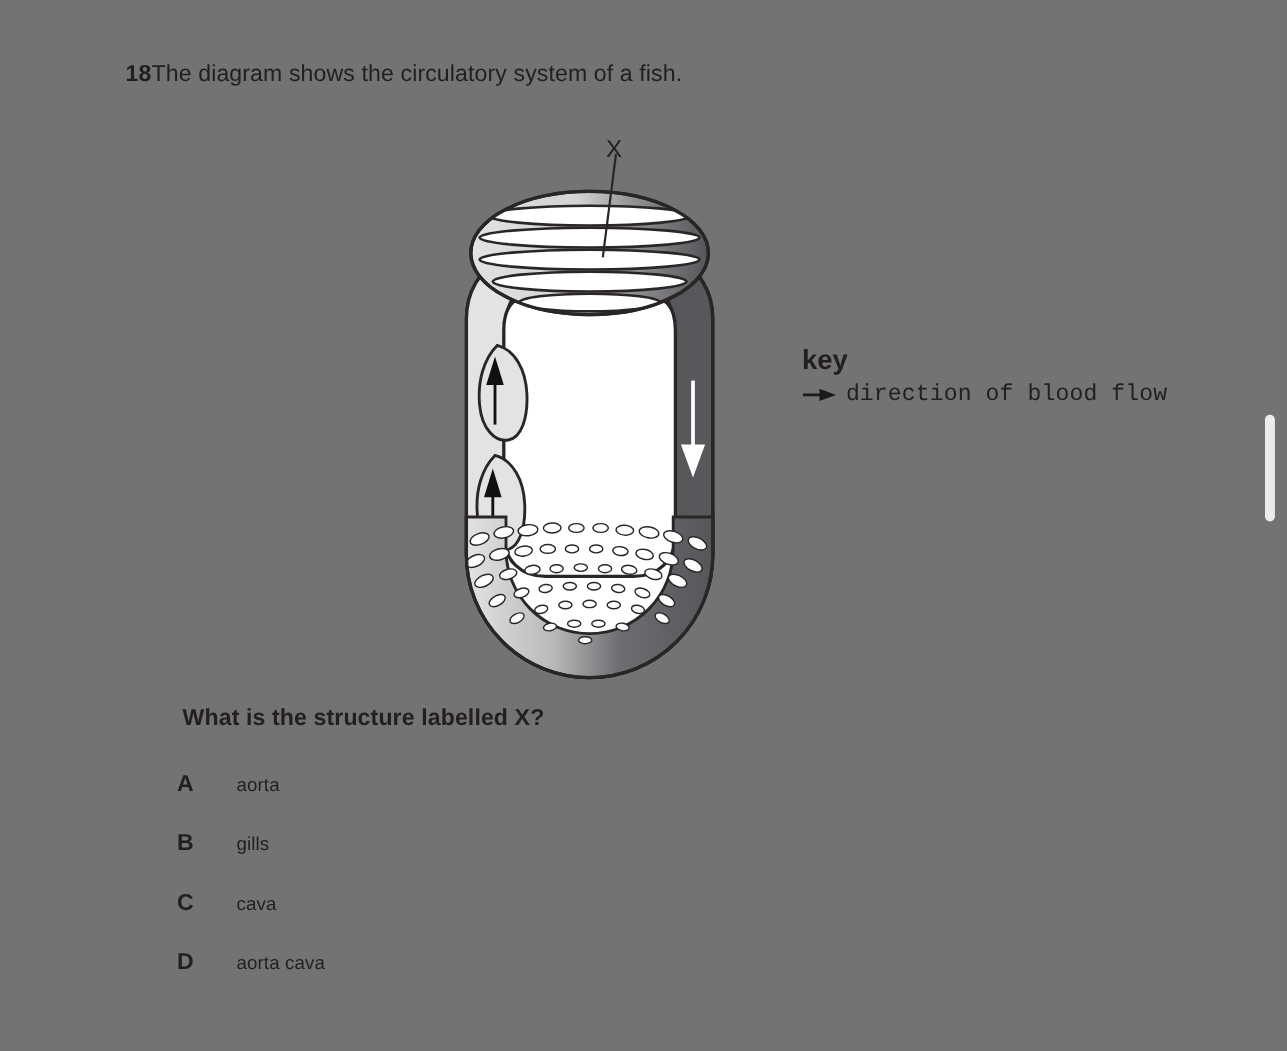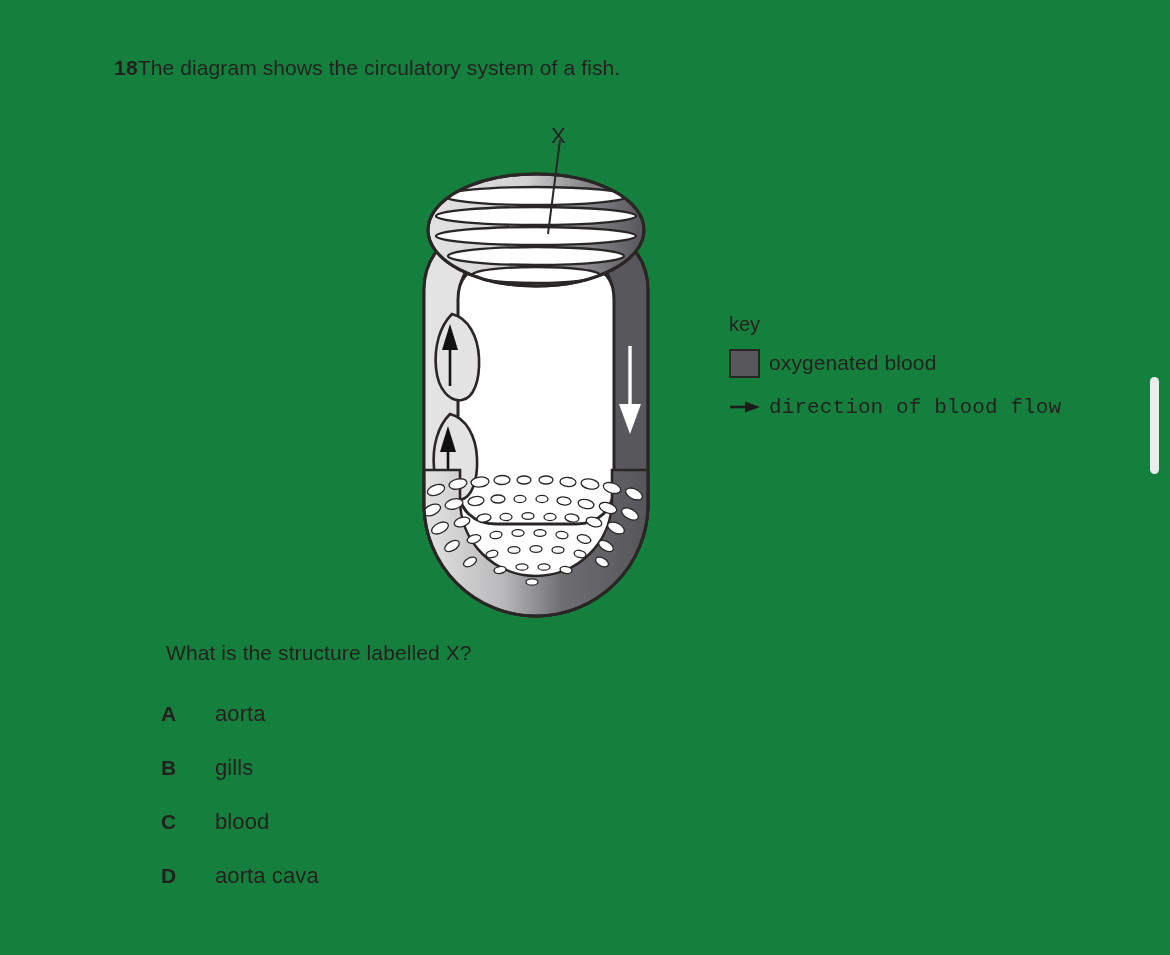--- a/index.html
+++ b/index.html
@@ -11,21 +11,21 @@
     width: 1170px;
     height: 955px;
     position: relative;
     font-family: "Liberation Sans", sans-serif;
     color: #231f1e;
     overflow: hidden;
   }
   .page {
     position: absolute;
     inset: 0;
-    background: #15803d;
+    background: #737373;
   }
 
   
   .qhead {
     position: absolute;
     left: 114px;
     top: 56px;
     display: flex;
     align-items: baseline;
     white-space: nowrap;
@@ -60,22 +60,23 @@
   }
 
   
   .key {
     position: absolute;
     left: 729px;
     top: 313px;
     width: 340px;
   }
   .key-title {
-    font-size: 20px;
-    margin-bottom: 12px;
+    font-size: 25px;
+    margin-bottom: 2px;
+    font-weight: bold;
   }
   .key-row {
     display: flex;
     align-items: center;
     height: 30px;
     margin-bottom: 14px;
   }
   .key-row:last-child { margin-bottom: 0; font-family: Liberation Mono, monospace; }
   .swatch {
     width: 31px;
@@ -102,40 +103,41 @@
   }
 
   
   .prompt {
     position: absolute;
     left: 166px;
     top: 641px;
     font-size: 21px;
     letter-spacing: .1px;
     white-space: nowrap;
+    font-weight: bold;
   }
   .options {
     position: absolute;
     left: 161px;
     top: 701px;
     width: 420px;
   }
   .opt {
     display: flex;
     align-items: baseline;
     height: 54px;
   }
   .opt-letter {
     font-weight: bold;
     font-size: 21px;
     width: 54px;
     flex: 0 0 auto;
   }
   .opt-text {
-    font-size: 22px;
+    font-size: 17px;
     letter-spacing: .1px;
   }
 
   
   .scrollbar-thumb {
     position: absolute;
     left: 1150px;
     top: 377px;
     width: 9px;
     height: 97px;
@@ -331,24 +333,20 @@
         </g>
 
         <path d="M24,352 L24,386 A112,112 0 0 0 248,386 L248,352" fill="none" stroke="#2a2626" stroke-width="3"></path>
       </g>
     </svg>
   </div>
 
   <div class="key">
     <div class="key-title">key</div>
 
-    <div class="key-row">
-      <div class="swatch sw-oxy"></div>
-      <div class="key-label">oxygenated blood</div>
-    </div>
 
 
     <div class="key-row">
       <div class="arrow-cell">
         <svg width="31" height="14" viewBox="0 0 31 14" xmlns="http://www.w3.org/2000/svg">
           <line x1="1" y1="7" x2="19" y2="7" stroke="#1a1a1a" stroke-width="2.6"></line>
           <polygon points="31,7 16,1.5 16,12.5" fill="#1a1a1a"></polygon>
         </svg>
       </div>
       <div class="key-label">direction of blood flow</div>
@@ -361,21 +359,21 @@
     <div class="opt">
       <span class="opt-letter">A</span>
       <span class="opt-text">aorta</span>
     </div>
     <div class="opt">
       <span class="opt-letter">B</span>
       <span class="opt-text">gills</span>
     </div>
     <div class="opt">
       <span class="opt-letter">C</span>
-      <span class="opt-text">blood</span>
+      <span class="opt-text">cava</span>
     </div>
     <div class="opt">
       <span class="opt-letter">D</span>
       <span class="opt-text">aorta cava</span>
     </div>
   </div>
 
   <div class="scrollbar-thumb"></div>
 
 </div>

